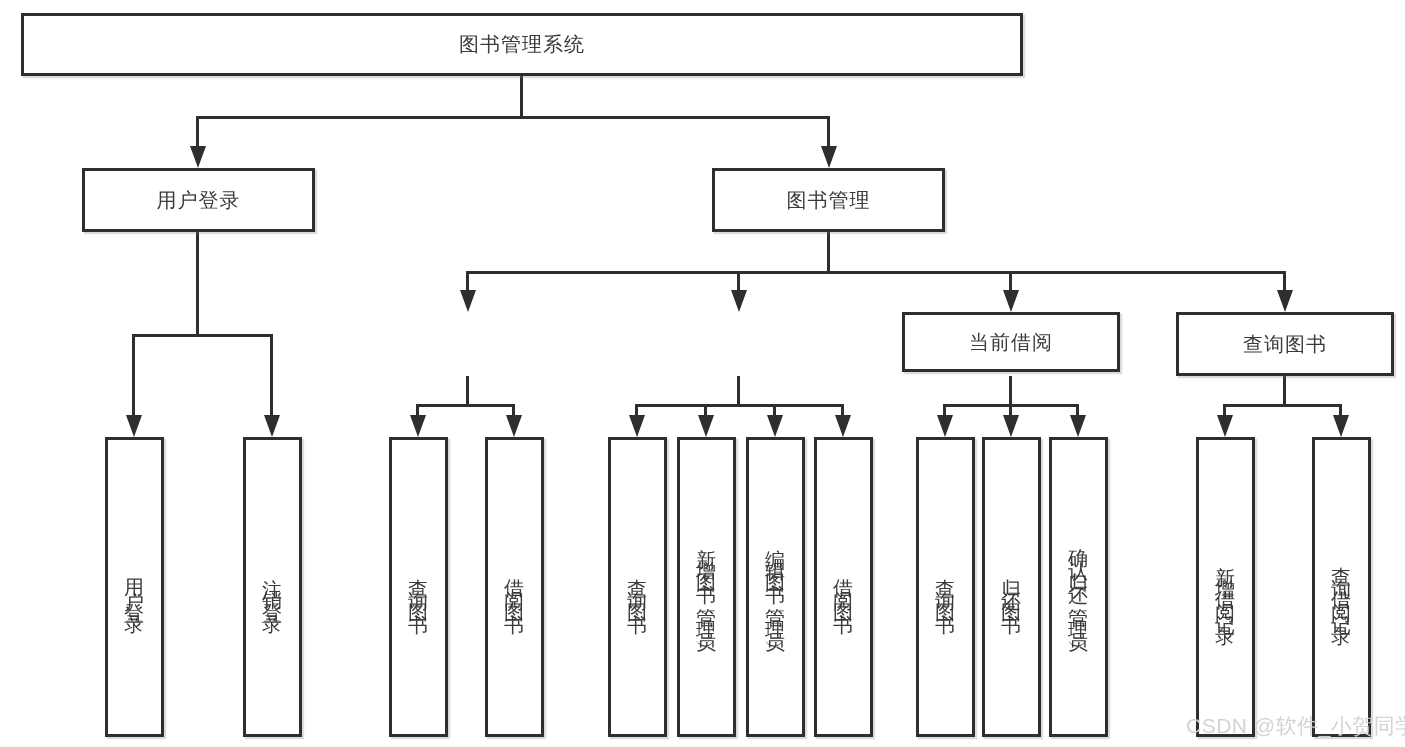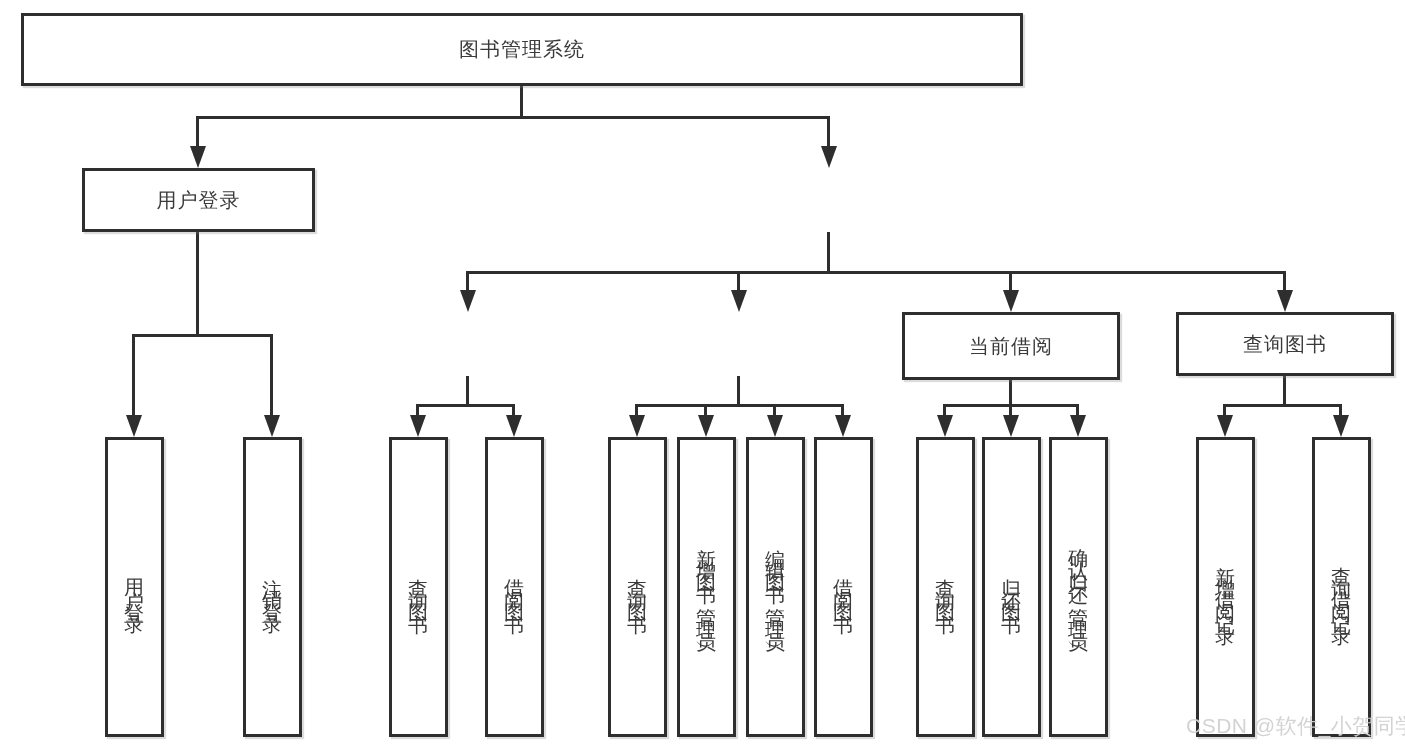--- a/index.html
+++ b/index.html
@@ -85,25 +85,26 @@
   <i class="ah" style="left:1003px;top:415px"></i>
   <i class="ah" style="left:1070px;top:415px"></i>
 
   <i class="ln" style="left:1283px;top:376px;width:3px;height:28px"></i>
   <i class="ln" style="left:1223px;top:404px;width:119px;height:3px"></i>
   <i class="ln" style="left:1223px;top:404px;width:3px;height:13px"></i>
   <i class="ln" style="left:1339px;top:404px;width:3px;height:13px"></i>
   <i class="ah" style="left:1217px;top:415px"></i>
   <i class="ah" style="left:1333px;top:415px"></i>
 
-  <div class="box hbox" style="left:21px;top:13px;width:1002px;height:73px">图书管理系统</div>
+  <div class="box hbox" style="left:21px;top:13px;width:1002px;height:63px">图书管理系统</div>
 
   <div class="box hbox" style="left:82px;top:168px;width:233px;height:64px">用户登录</div>
+  <div class="box hbox" style="left:712px;top:168px;width:233px;height:64px">图书管理</div>
 
-  <div class="box hbox" style="left:902px;top:312px;width:218px;height:68px">当前借阅</div>
+  <div class="box hbox" style="left:902px;top:312px;width:218px;height:60px">当前借阅</div>
   <div class="box hbox" style="left:1176px;top:312px;width:218px;height:64px">查询图书</div>
 
   <div class="box leaf" style="left:105px;top:437px;width:59px;height:300px">用户登录</div>
   <div class="box leaf" style="left:243px;top:437px;width:59px;height:300px">注销登录</div>
 
   <div class="box leaf" style="left:389px;top:437px;width:59px;height:300px">查询图书</div>
   <div class="box leaf" style="left:485px;top:437px;width:59px;height:300px">借阅图书</div>
 
   <div class="box leaf" style="left:608px;top:437px;width:59px;height:300px">查询图书</div>
   <div class="box leaf" style="left:677px;top:437px;width:59px;height:300px">新增图书（管理员）</div>

